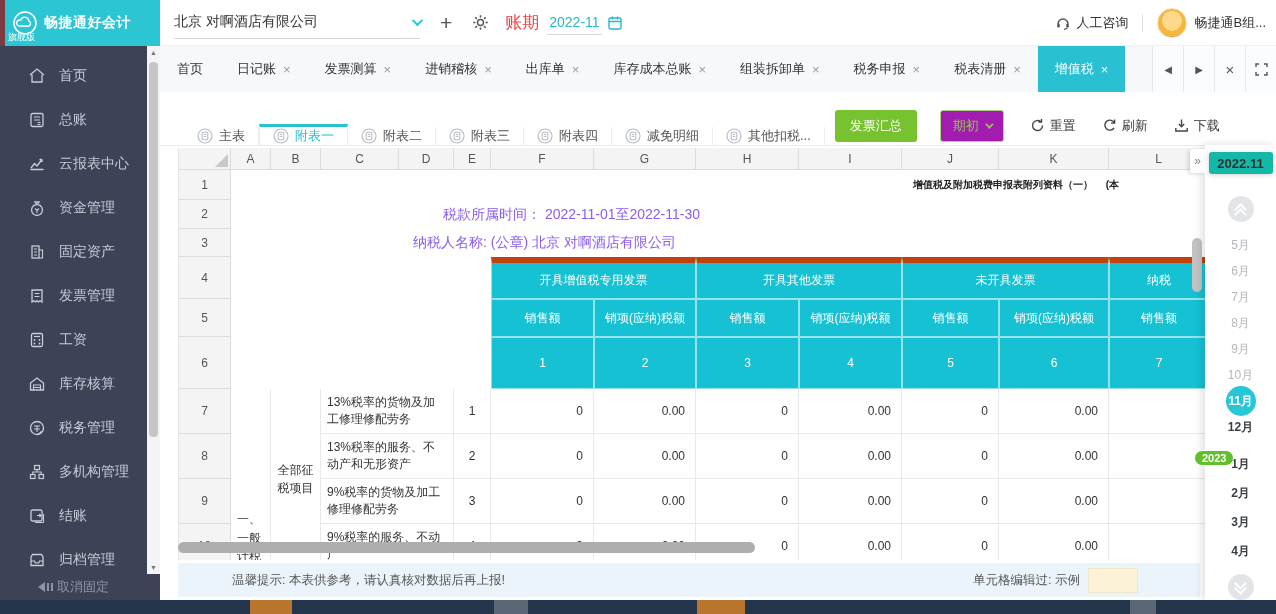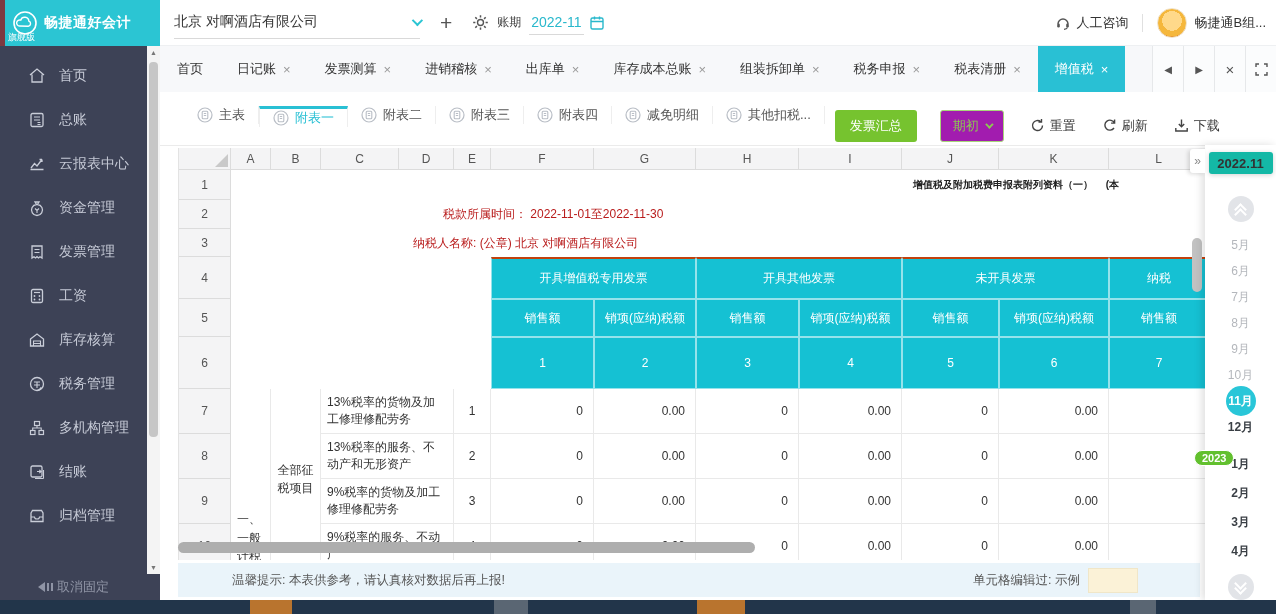--- a/index.html
+++ b/index.html
@@ -26,21 +26,21 @@
   .unpin-ic { display:inline-flex; align-items:center; margin-right:4px; }
   .unpin-ic .tri { width:0; height:0; border-top:5px solid transparent; border-bottom:5px solid transparent; border-right:7px solid #8f94a5; }
   .unpin-ic .bar { width:2px; height:8px; background:#8f94a5; margin-left:2px; }
   
   .topbar { position:absolute; left:160px; top:0; right:0; height:46px; background:#fff; border-bottom:1px solid #eef0f2; display:flex; align-items:center; z-index:4; }
   .company-wrap { display:flex; align-items:center; margin-left:14px; width:246px; border-bottom:1px solid #d9d9d9; height:32px; justify-content:space-between; cursor:pointer; }
   .company-name { font-size:14px; color:#333; }
   .chev { display:inline-block; width:8px; height:8px; border-right:2px solid #2bc5d3; border-bottom:2px solid #2bc5d3; transform:rotate(45deg) translateY(-2px); }
   .tb-ic { margin-left:20px; cursor:pointer; display:flex; align-items:center; color:#555; }
   .plus-ic { font-size:21px; color:#555; font-weight:400; line-height:20px; }
-  .period-label { margin-left:8px; color:#404040; font-size:12px; }
+  .period-label { margin-left:16px; color:#ef4444; font-size:17px; }
   .period-value { margin-left:8px; color:#29b8cc; font-size:14px; border-bottom:1px solid #d9d9d9; padding:4px 2px; cursor:pointer; }
   .cal-ic { margin-left:5px; cursor:pointer; }
   .topbar-right { margin-left:auto; display:flex; align-items:center; margin-right:10px; }
   .support { display:flex; align-items:center; color:#333; font-size:13px; cursor:pointer; }
   .support svg { margin-right:5px; }
   .tb-divider { width:1px; height:18px; background:#e0e0e0; margin:0 14px; }
   .avatar { width:30px; height:30px; border-radius:50%; background:radial-gradient(circle at 50% 42%, #ffd98a 0 46%, #f5b73c 46% 72%, #e8952c 72%); border:1px solid #f0e2c8; margin-right:7px; }
   .user-name { font-size:13px; color:#333; max-width:78px; overflow:hidden; white-space:nowrap; }
   
   .tabbar { position:absolute; left:160px; top:46px; right:0; height:46px; background:#f7f8fa; display:flex; align-items:stretch; z-index:4; }
@@ -67,24 +67,24 @@
   
   .sheet { position:absolute; left:18px; top:56px; width:1030px; height:412px; overflow:hidden; border-left:1px solid #e3e3e3; background:#fff; }
   .gcols { display:grid; grid-template-columns:52px 40px 50px 78px 55px 37px 103px 102px 103px 103px 97px 110px 100px; }
   .letters { grid-auto-rows:22px; }
   .hcell { background:#f4f4f5; border-right:1px solid #dcdcdc; border-bottom:1px solid #dcdcdc; color:#555; font-size:12px; display:flex; align-items:center; justify-content:center; cursor:pointer; }
   .corner { position:relative; }
   .corner::after { content:""; position:absolute; right:2px; bottom:2px; border-left:13px solid transparent; border-bottom:13px solid #c9c9c9; }
   .toprow { height:30px; }
   .toprow .wide { display:flex; align-items:center; overflow:hidden; white-space:nowrap; }
   .title-cell { font-size:10px; font-weight:bold; padding-left:682px; color:#222; }
-  .meta-cell { font-size:12px; color:#b91c1c; }
+  .meta-cell { font-size:14px; color:#8b5cf6; }
   .teal { grid-template-rows:42px 38px 52px; }
   .tcell { background:#15c1d3; color:#fff; font-size:12px; display:flex; align-items:center; justify-content:center; border:1px solid rgba(255,255,255,.55); text-align:center; }
-  .tcell.toprim { border-top:2px solid #c2410c; }
+  .tcell.toprim { border-top:6px solid #c2410c; }
   .body { grid-template-rows:180px; }
   .vcol { display:flex; flex-direction:column; }
   .bcell { height:45px; border-right:1px solid #e9e9e9; border-bottom:1px solid #e9e9e9; display:flex; align-items:center; font-size:12px; color:#333; flex:0 0 auto; }
   .bcell.num { justify-content:flex-end; padding-right:10px; cursor:cell; }
   .bcell.ctr { justify-content:center; cursor:cell; }
   .bcell.desc { padding:3px 6px; line-height:1.45; cursor:cell; }
   .bcell.rn { background:#f4f4f5; border-right:1px solid #dcdcdc; border-bottom:1px solid #dcdcdc; color:#555; justify-content:center; cursor:pointer; }
   .merged { height:100%; border-right:1px solid #e9e9e9; display:flex; justify-content:center; font-size:12px; color:#333; }
   .merged.bottom { align-items:flex-end; padding-bottom:3px; }
   .merged.center { align-items:center; text-align:center; }
@@ -168,20 +168,29 @@
             <svg width="18" height="18" viewBox="0 0 18 18">
               <path d="M7 3 h4 l-1.5 2.5 a5.5 5.5 0 1 1 -1 0 z" fill="none" stroke="#c9cdd8" stroke-width="1.3"></path>
               <path d="M7 9.5 L9 11.5 L11 9.5 M9 11.5 V14" stroke="#c9cdd8" stroke-width="1.1" fill="none"></path>
             </svg>
           </span>
         <span>资金管理</span>
       </div>
       <div class="menu-item">
         <span>
             <svg width="18" height="18" viewBox="0 0 18 18">
+              <rect x="4" y="3" width="7" height="12" fill="none" stroke="#c9cdd8" stroke-width="1.3"></rect>
+              <path d="M11 7 h3.5 v8 H11 M6 6 h3 M6 9 h3 M6 12 h3" fill="none" stroke="#c9cdd8" stroke-width="1.1"></path>
+            </svg>
+          </span>
+        <span>固定资产</span>
+      </div>
+      <div class="menu-item">
+        <span>
+            <svg width="18" height="18" viewBox="0 0 18 18">
               <path d="M4 3 H14 V15 L12 13.7 L10.5 15 L9 13.7 L7.5 15 L6 13.7 L4 15 Z" fill="none" stroke="#c9cdd8" stroke-width="1.3"></path>
               <path d="M6.5 6.5 H11.5 M6.5 9.5 H11.5" stroke="#c9cdd8" stroke-width="1.1"></path>
             </svg>
           </span>
         <span>发票管理</span>
       </div>
       <div class="menu-item">
         <span>
             <svg width="18" height="18" viewBox="0 0 18 18">
               <rect x="3.5" y="2.5" width="11" height="13" rx="1.5" fill="none" stroke="#c9cdd8" stroke-width="1.3"></rect>
@@ -359,21 +368,21 @@
         <svg width="13" height="13" viewBox="0 0 13 13">
             <path d="M1 4 V1 H4 M9 1 H12 V4 M12 9 V12 H9 M4 12 H1 V9" fill="none" stroke="#555" stroke-width="1.4"></path>
           </svg>
       </span>
     </div>
   </div>
 
   <div class="content">
 
     <div class="toolbar">
-      <div style="display:flex;align-items:flex-start">
+      <div style="display:flex;align-items:flex-end">
 
           <div class="subtab">
             <span>
               <svg width="16" height="16" viewBox="0 0 16 16">
                 <circle cx="8" cy="8" r="7" fill="none" stroke="#b9bec6" stroke-width="1.2"></circle>
                 <rect x="5.2" y="4.2" width="5.6" height="7.6" rx="1" fill="none" stroke="#b9bec6" stroke-width="1.1"></rect>
                 <path d="M6.8 6.5 h2.4 M6.8 8.5 h2.4" stroke="#b9bec6" stroke-width="1"></path>
               </svg>
             </span>
             <span>主表</span>

